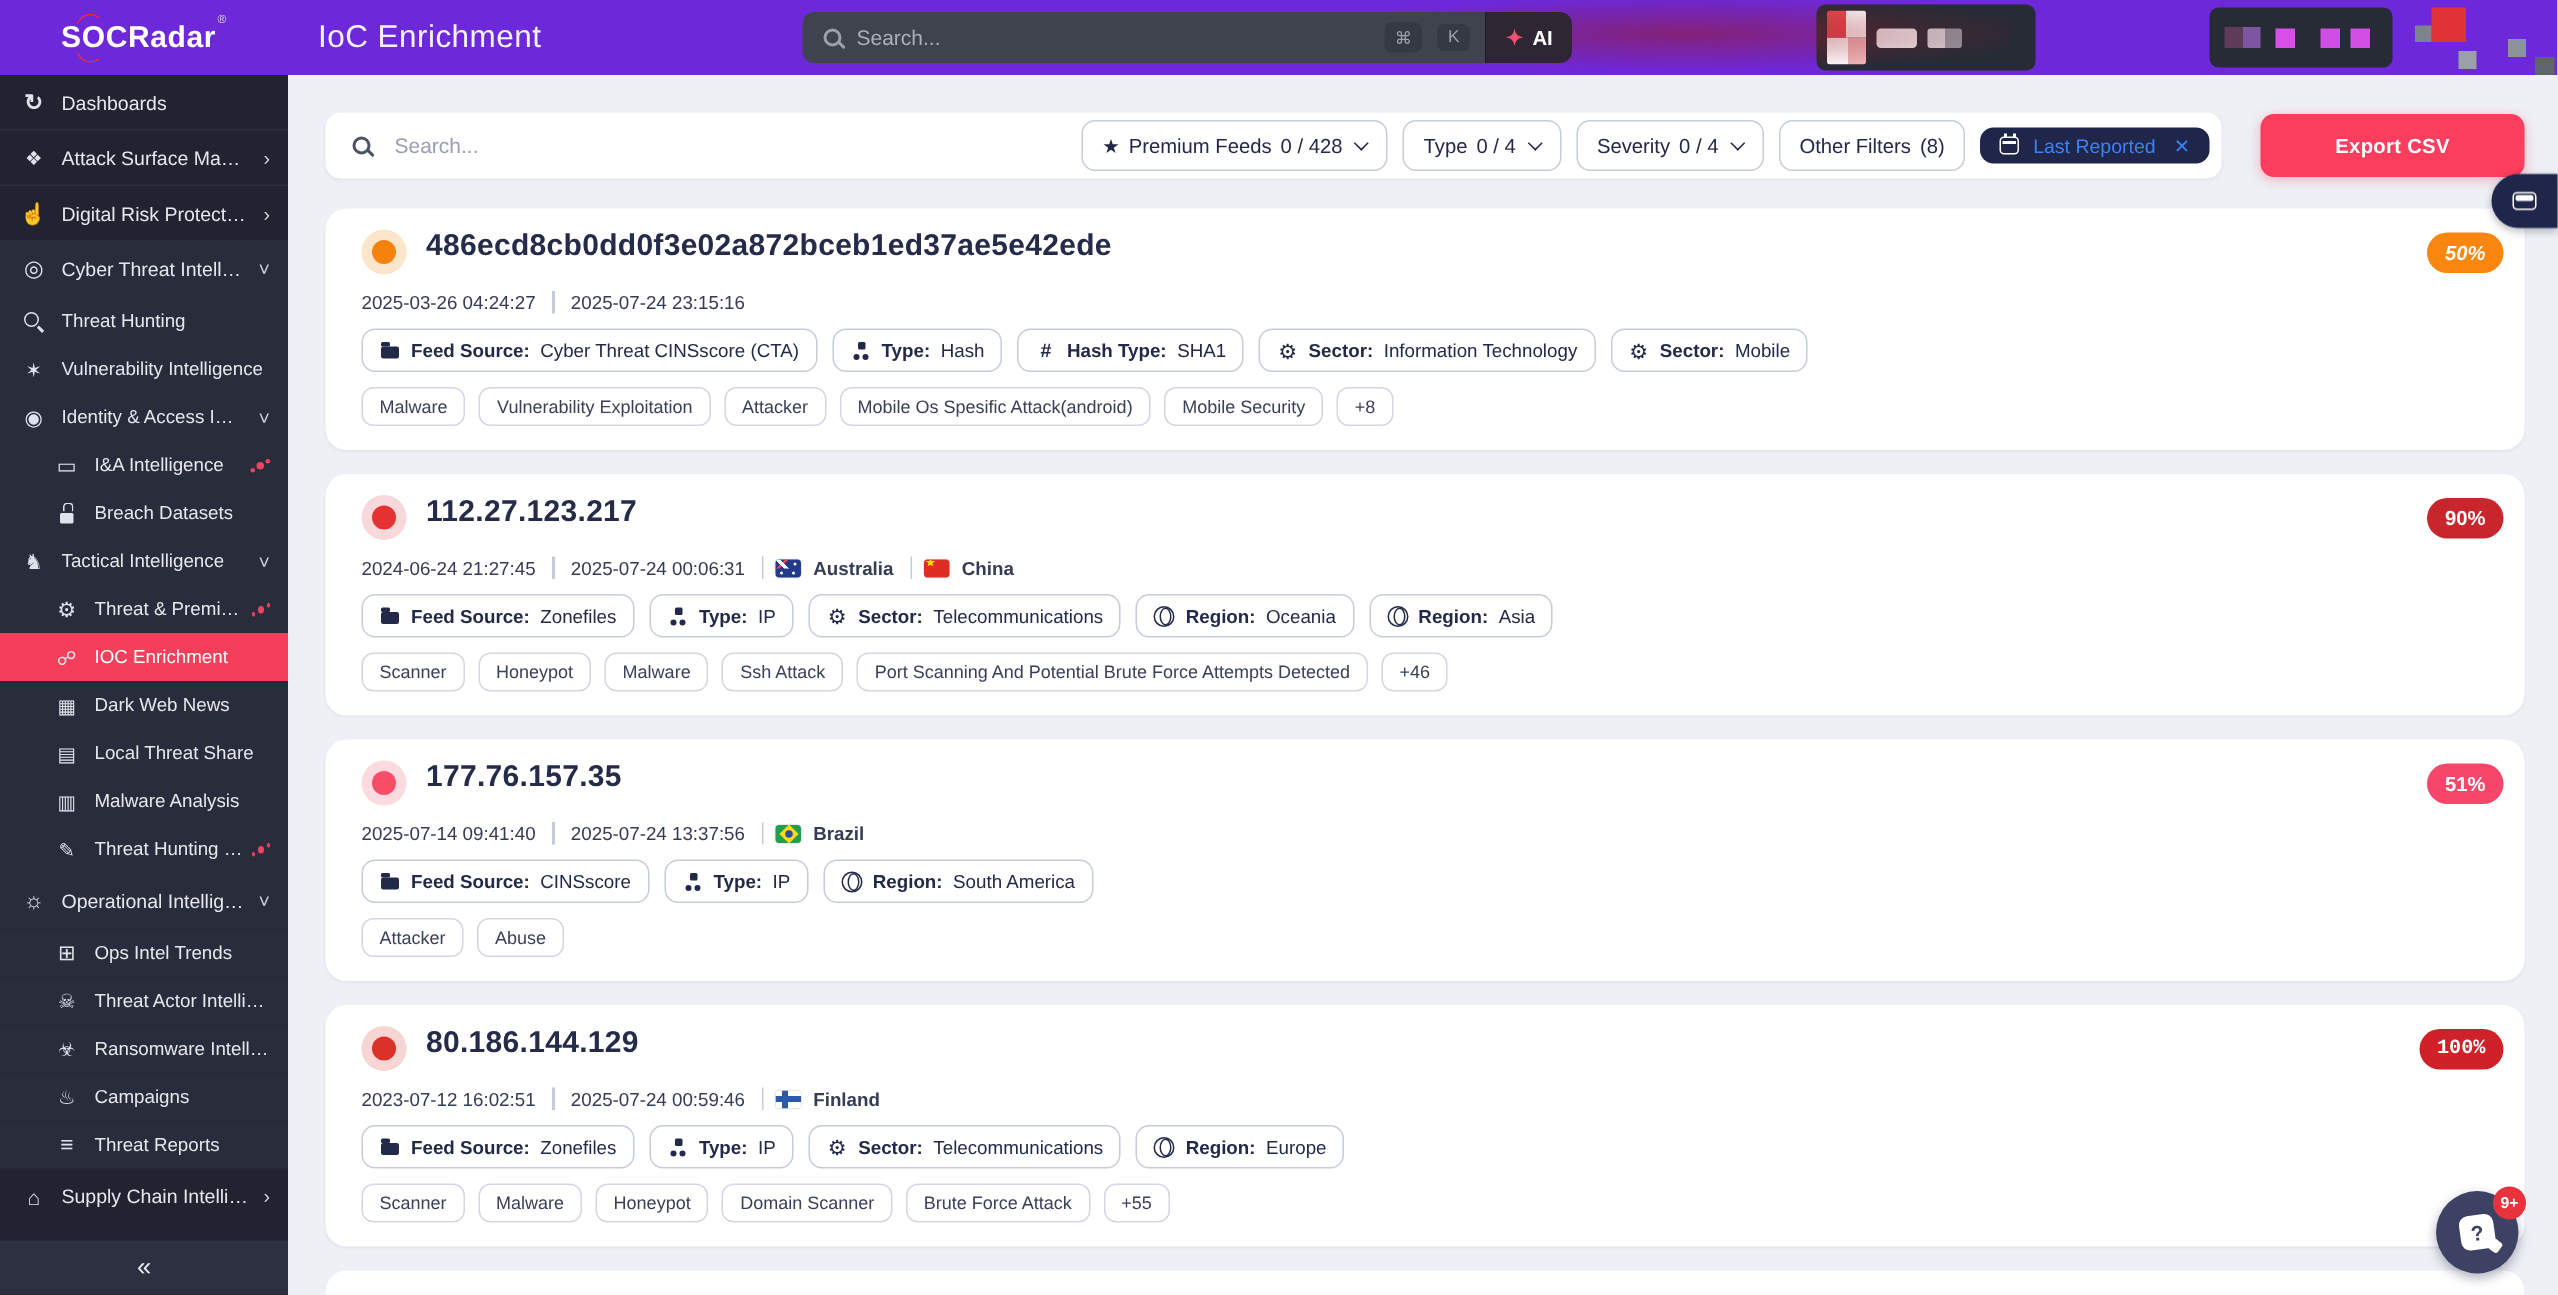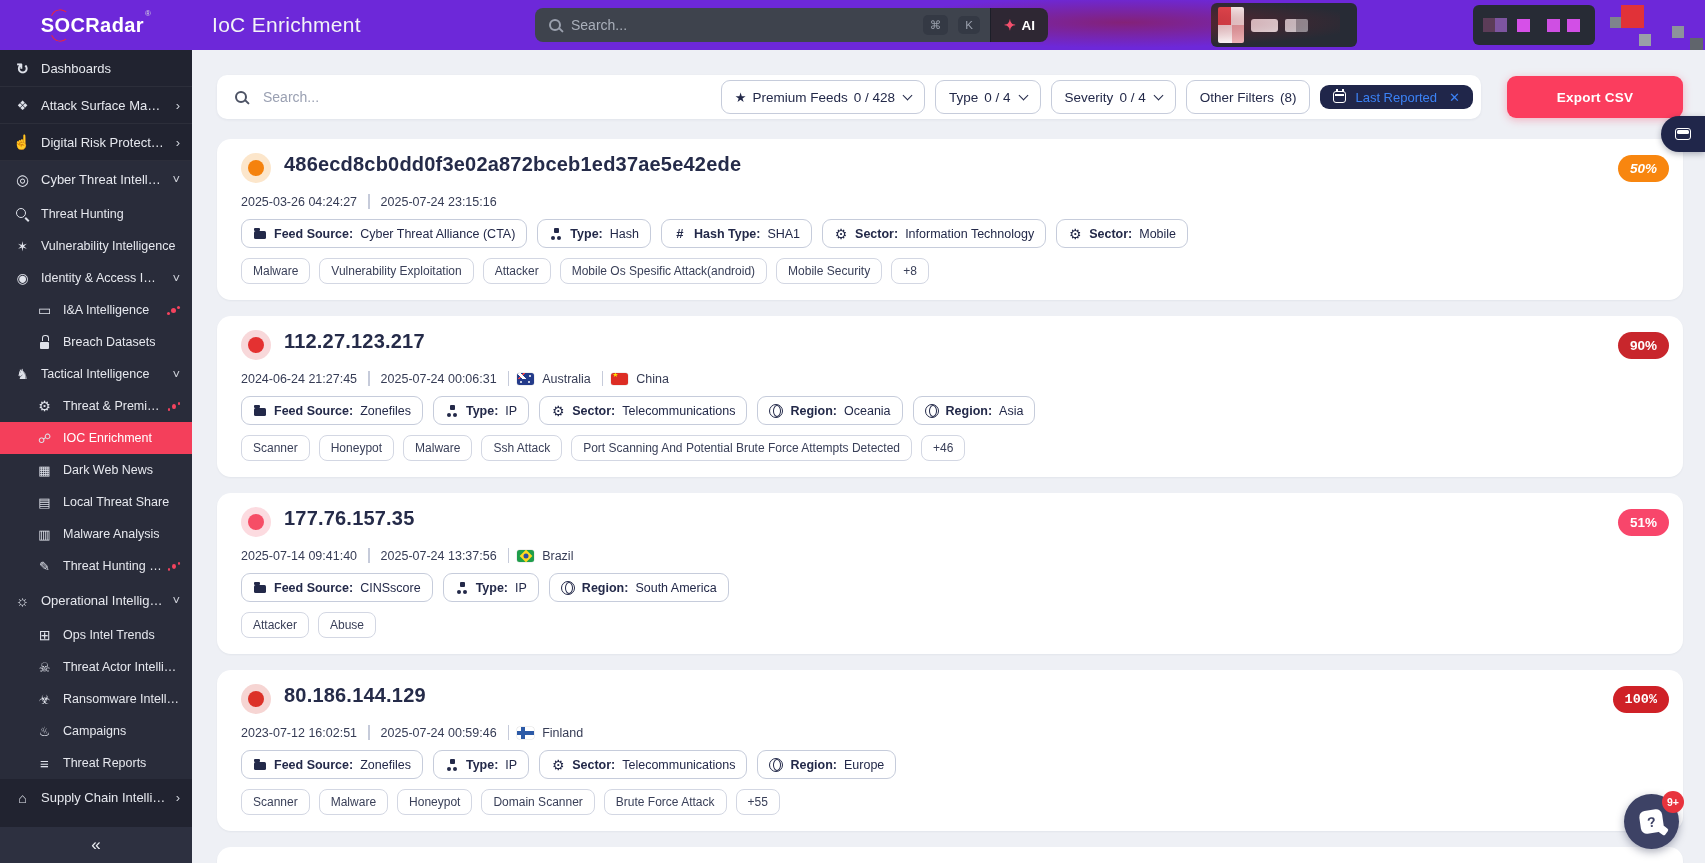--- a/index.html
+++ b/index.html
@@ -116,21 +116,21 @@
   
   .card { position:relative; background:#fff; border-radius:14px; padding:14px 24px 16px; margin-bottom:16px; box-shadow:0 1px 2px rgba(20,30,60,.05); }
   .score { position:absolute; top:16px; right:14px; height:27px; display:flex; align-items:center; padding:0 12px; border-radius:14px; color:#fff; font-weight:700; font-size:13.5px; }
   .c-head { display:flex; align-items:flex-start; gap:13px; }
   .halo { width:30px; height:30px; border-radius:50%; display:flex; align-items:center; justify-content:center; flex:none; }
   .dot { width:16px; height:16px; border-radius:50%; }
   .c-title { font-size:20px; font-weight:700; color:#252b49; letter-spacing:.2px; cursor:pointer; }
   .c-dates { display:flex; align-items:center; gap:11px; margin:11px 0 10px; font-size:12.5px; color:#363c55; font-weight:500; }
   .vsep { width:1.5px; height:15px; background:#c6cbda; display:inline-block; }
   .countries { display:flex; align-items:center; gap:11px; }
-  .country { display:flex; align-items:center; gap:8px; }
+  .country { display:flex; align-items:center; gap:8px;font-weight:bold; }
   .flag { width:17px; height:12px; border-radius:2.5px; display:inline-block; position:relative; overflow:hidden; box-shadow:0 0 0 .5px rgba(0,0,0,.12); flex:none; }
   .flag[data-flag="au"] { background:#243b8a; }
   .flag[data-flag="au"]::before { content:""; position:absolute; top:0; left:0; width:9px; height:6px;
     background:linear-gradient(45deg,transparent 38%,#fff 38% 62%,transparent 62%),linear-gradient(135deg,transparent 40%,#e8404a 44% 56%,transparent 60%); }
   .flag[data-flag="au"]::after { content:""; position:absolute; right:3px; top:2px; width:2px; height:2px; border-radius:50%; background:#fff; box-shadow:-1px 6px 0 #fff,-9px 6px 0 #fff; }
   .flag[data-flag="cn"] { background:#dd2d24; }
   .flag[data-flag="cn"]::before { content:"★"; position:absolute; top:-2px; left:1px; color:#ffde00; font-size:7px; }
   .flag[data-flag="br"] { background:#1f9e4b; }
   .flag[data-flag="br"]::before { content:""; position:absolute; left:50%; top:50%; width:9px; height:9px; background:#ffd81f; transform:translate(-50%,-50%) rotate(45deg); }
   .flag[data-flag="br"]::after { content:""; position:absolute; left:50%; top:50%; width:5px; height:5px; border-radius:50%; background:#2b4da0; transform:translate(-50%,-50%); }
@@ -396,21 +396,21 @@
           <span class="dt">2025-07-24 23:15:16</span>
           <span class="countries">
             
           </span>
         </div>
         <div class="c-badges">
 
         <span class="badge">
               <span class="b-ico" data-icon="folder"></span>
               <span class="b-label">Feed Source:</span>
-              <span class="b-value">Cyber Threat Alliance (CTA)</span>
+              <span class="b-value">Cyber Threat CINSscore (CTA)</span>
             </span>
           <span class="badge">
               <span class="b-ico" data-icon="type"></span>
               <span class="b-label">Type:</span>
               <span class="b-value">Hash</span>
             </span>
           <span class="badge">
               <span class="b-ico" data-icon="hash"></span>
               <span class="b-label">Hash Type:</span>
               <span class="b-value">SHA1</span>

